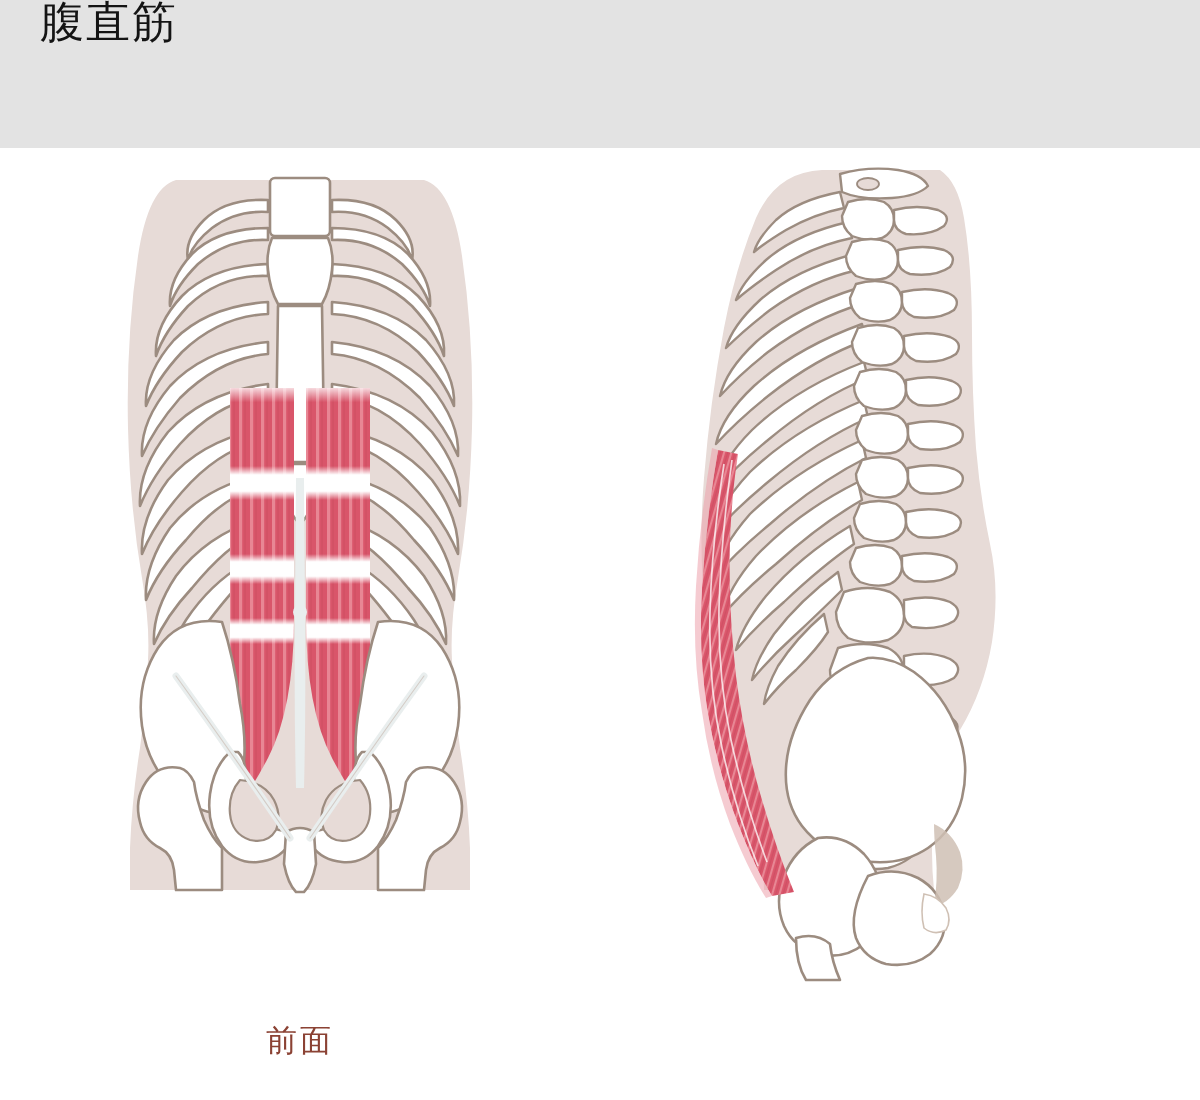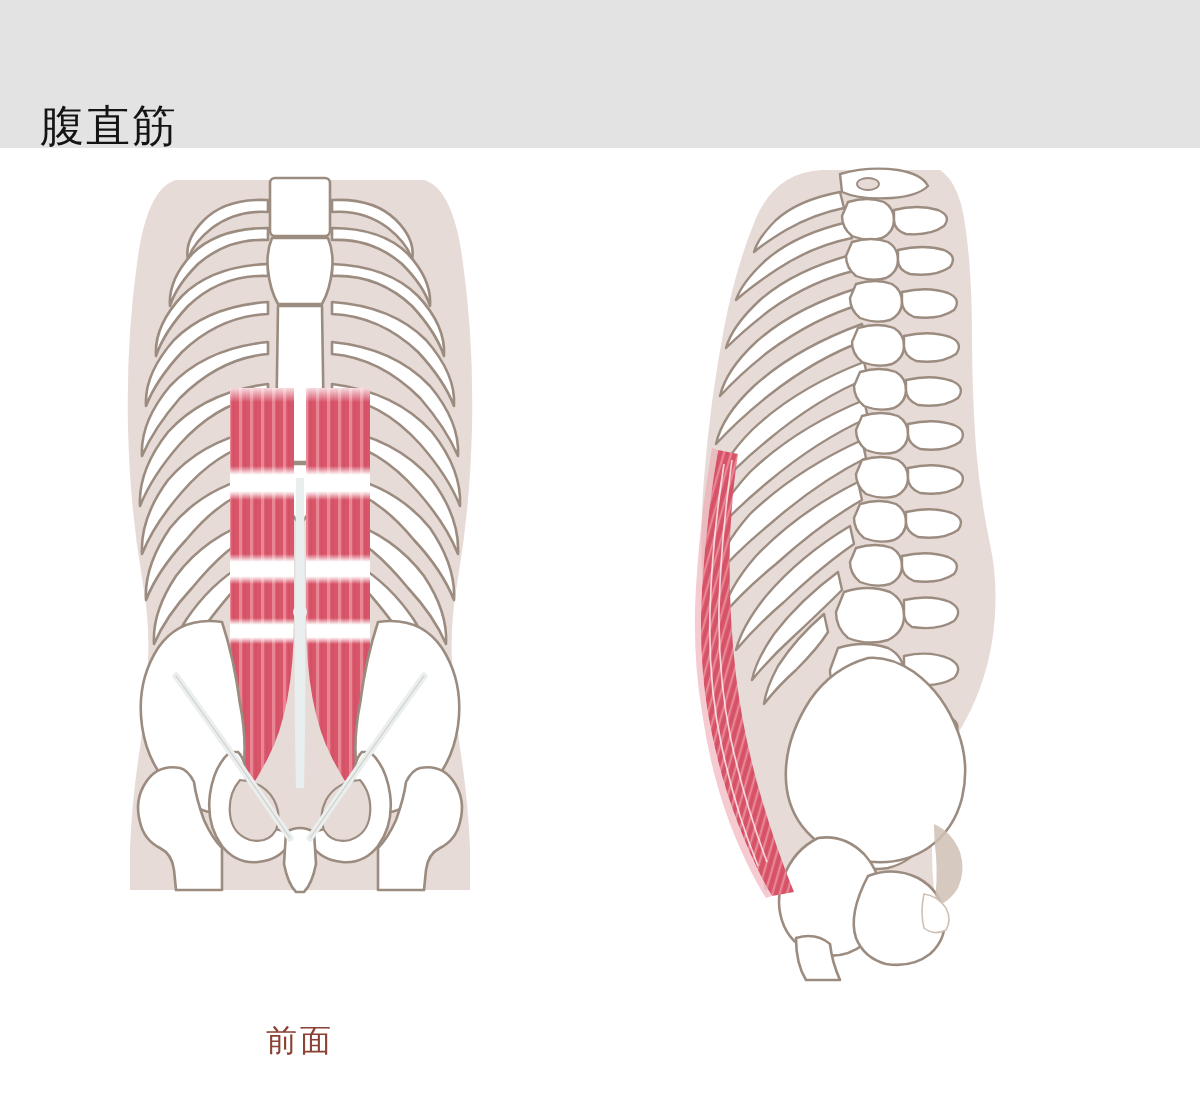--- a/index.html
+++ b/index.html
@@ -15,21 +15,21 @@
     position: relative;
   }
 
   
   #header-bar {
     width: 1200px;
     height: 148px;
     background: #e3e3e3;
     box-sizing: border-box;
     display: flex;
-    align-items: flex-end;
+    align-items: flex-start;
   }
   #page-title {
     font-size: 44px;
     line-height: 1;
     color: #141414;
     margin-left: 40px;
     letter-spacing: 2px;
     font-weight: 400;
     white-space: nowrap;
   }

